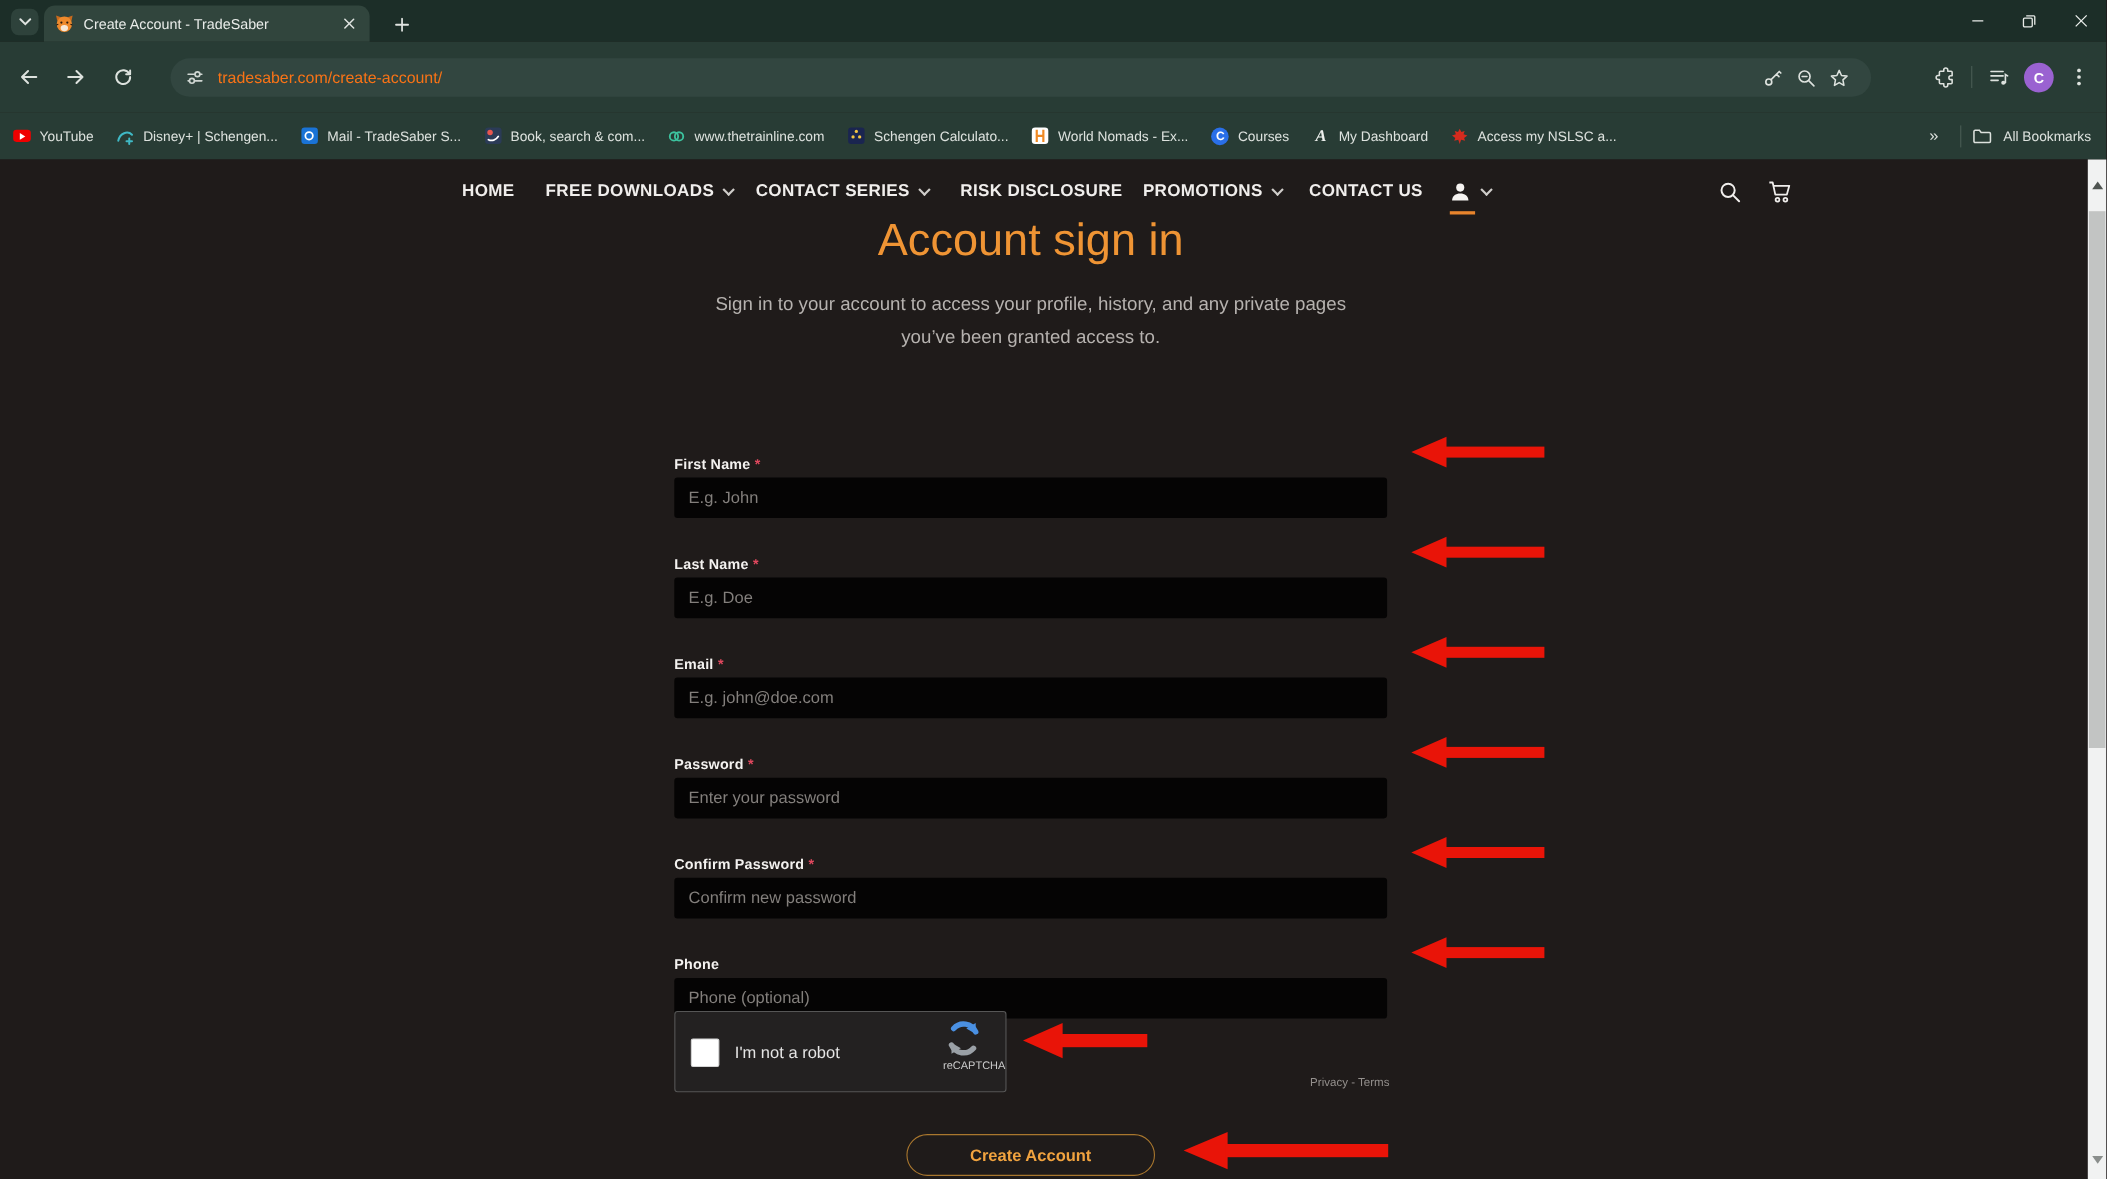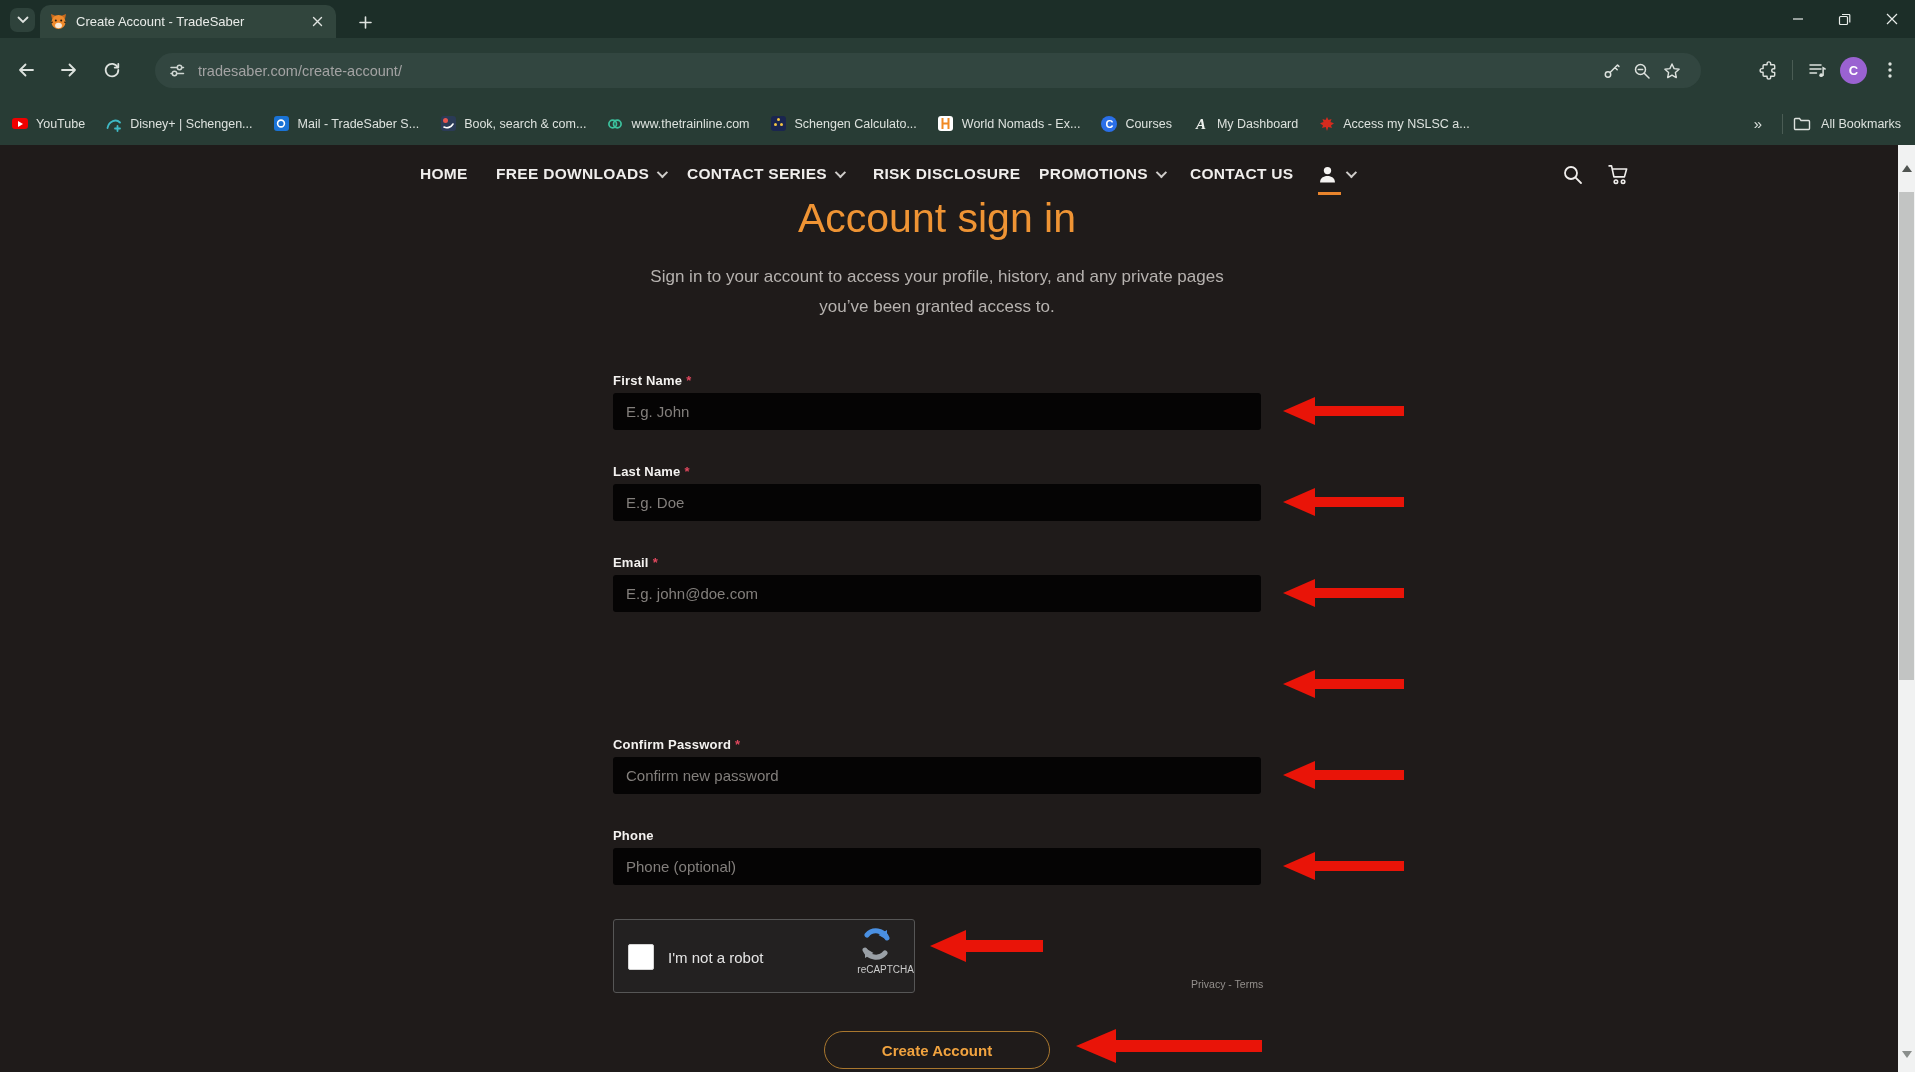--- a/index.html
+++ b/index.html
@@ -20,21 +20,21 @@
   .newtab-btn { position:absolute; left:352px; top:9px; width:26px; height:26px; border-radius:50%;
     display:flex; align-items:center; justify-content:center; }
   .win-controls { position:absolute; right:0; top:0; height:38px; display:flex; }
   .win-btn { width:47px; height:38px; display:flex; align-items:center; justify-content:center; }
 
   .toolbar { position:absolute; left:0; top:38px; width:1915px; height:64px; background:#283c35; }
   .nav-btn { position:absolute; top:14px; width:36px; height:36px; border-radius:50%;
     display:flex; align-items:center; justify-content:center; }
   .omnibox { position:absolute; left:155px; top:15px; width:1546px; height:35px; border-radius:18px;
     background:#324640; display:flex; align-items:center; padding:0 14px; }
-  .omni-url { color:#a3a3a3; font-size:14.5px; margin-left:12px; flex:1; white-space:nowrap; }
+  .omni-url { color:#f97316; font-size:14.5px; margin-left:12px; flex:1; white-space:nowrap; }
   .omni-ic { width:30px; height:30px; display:flex; align-items:center; justify-content:center; border-radius:50%; }
   .tb-right { position:absolute; right:10px; top:14px; display:flex; align-items:center; height:36px; }
   .tb-divider { width:1px; height:20px; background:#4a5c54; margin:0 9px; }
   .avatar { width:27px; height:27px; border-radius:50%; background:#9a62d1; color:#fff; font-size:13px;
     font-weight:700; display:flex; align-items:center; justify-content:center; margin:0 8px; }
 
   .bookmarks { position:absolute; left:0; top:102px; width:1915px; height:43px; background:#283c35;
     display:flex; align-items:center; }
   .bm { display:flex; align-items:center; gap:8px; padding:5px 9px; border-radius:7px; margin-left:3px; }
   .bm-label { color:#dde2de; font-size:12.5px; white-space:nowrap; }
@@ -57,21 +57,21 @@
   .chev { width:8px; height:8px; border-right:2px solid #cfcdca; border-bottom:2px solid #cfcdca;
     transform:rotate(45deg) translateY(-2px); }
   .account-underline { position:absolute; left:1318px; top:47px; width:23px; height:3px; background:#e8842c; }
 
   .page-title { position:absolute; left:613px; top:50px; width:648px; text-align:center;
     color:#ef9434; font-size:41px; font-weight:400; }
   .subtitle { position:absolute; left:413px; top:117px; width:1048px; text-align:center;
     color:#b6b2af; font-size:17px; line-height:30px; }
 
   .field { position:absolute; left:613px; width:648px; }
-  .field-label { font-size:13px; font-weight:700; color:#f4f2f0; height:16px; letter-spacing:.2px; }
+  .field-label { font-size:13px; font-weight:700; color:#f4f2f0; height:16px; letter-spacing:.2px;margin-top:41px; }
   .req { color:#e0485e; margin-left:4px; }
   .field input { margin-top:4px; width:648px; height:37px; background:#050404; border:none; outline:none;
     border-radius:3px; color:#d8d5d2; font-size:15px; padding:0 13px; font-family:"Liberation Sans",sans-serif; }
   .field input::placeholder { color:#837f7c; }
 
   .recaptcha { position:absolute; left:613px; top:774px; width:302px; height:74px; background:#232121;
     border:1px solid #565656; border-radius:3px; }
   .rc-checkbox { position:absolute; left:14px; top:24px; width:26px; height:26px; background:#fff;
     border:1px solid #d5d5d5; border-radius:2px; cursor:pointer; }
   .rc-label { position:absolute; left:54px; top:29px; font-size:15px; color:#e5e5e5; }
@@ -394,20 +394,24 @@
       <input type="text" placeholder="E.g. John" style="">
     </div>
     <div class="field" style="top:319px">
       <div class="field-label"><span>Last Name</span><span class="req">*</span></div>
       <input type="text" placeholder="E.g. Doe" style="">
     </div>
     <div class="field" style="top:410px">
       <div class="field-label"><span>Email</span><span class="req">*</span></div>
       <input type="text" placeholder="E.g. john@doe.com" style="">
     </div>
+    <div class="field" style="top:501px">
+      <div class="field-label"><span>Password</span><span class="req">*</span></div>
+      <input type="text" placeholder="Enter your password" style="">
+    </div>
     <div class="field" style="top:592px">
       <div class="field-label"><span>Confirm Password</span><span class="req">*</span></div>
       <input type="text" placeholder="Confirm new password" style="">
     </div>
     <div class="field" style="top:683px">
       <div class="field-label"><span>Phone</span><span class="req"></span></div>
       <input type="text" placeholder="Phone (optional)" style="">
     </div>
 
     <div class="recaptcha">

